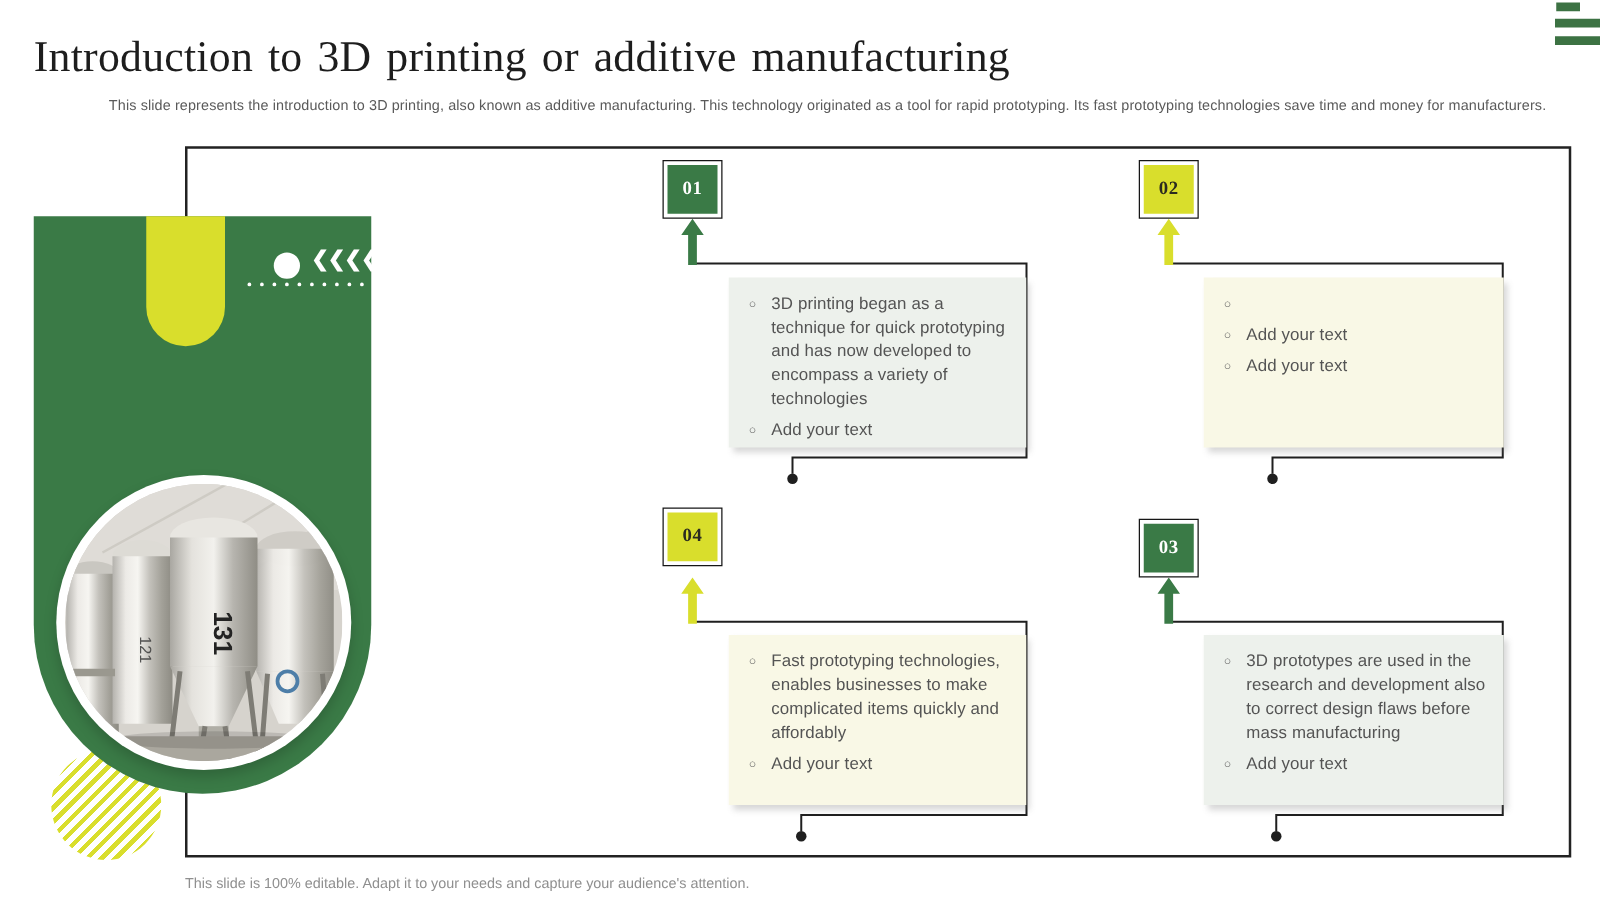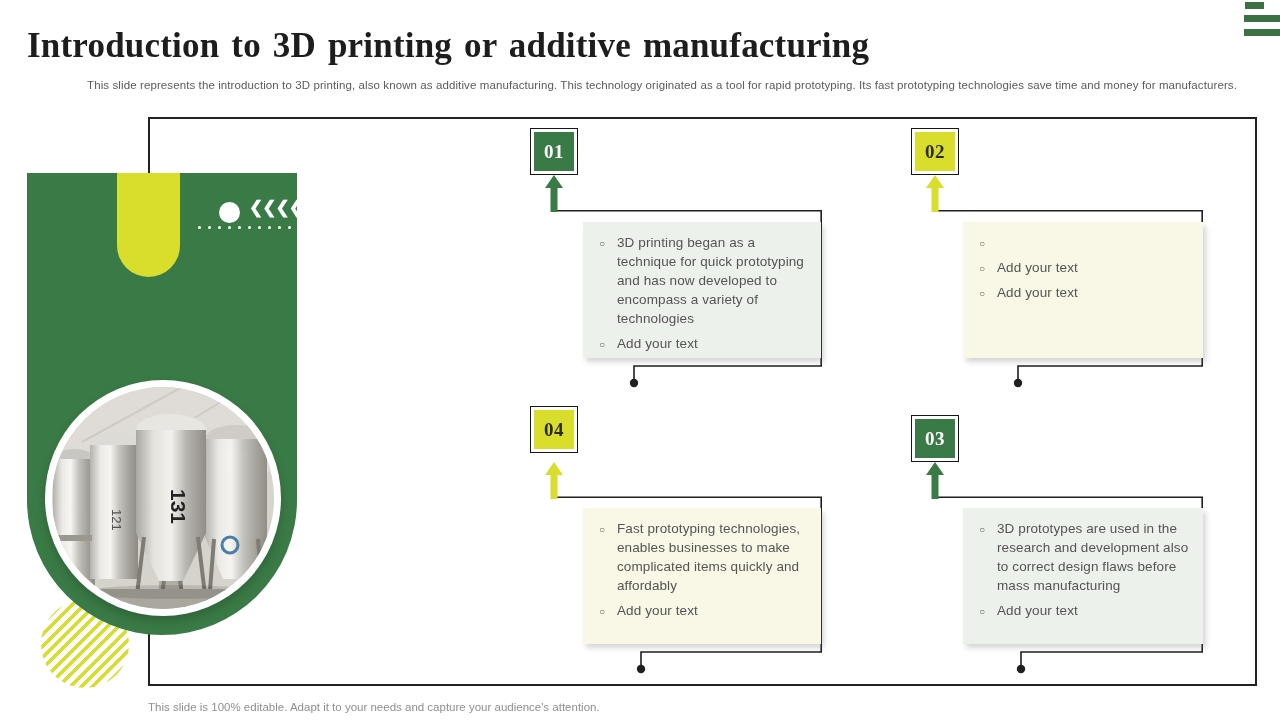--- a/index.html
+++ b/index.html
@@ -8,21 +8,21 @@
   }
   *{margin:0;padding:0;box-sizing:border-box;}
   html,body{width:1280px;height:720px;}
   body{
     position:relative;background:#ffffff;overflow:hidden;
     font-family:"Liberation Sans", sans-serif;
   }
   
   .title{
     position:absolute;left:27px;top:26px;width:1100px;
-    font-family:"Liberation Serif", serif;font-weight:700;font-size:35px;
+    font-family:"Liberation Serif", serif;font-weight:400;font-size:35px;
     color:#1d1d1d;letter-spacing:.2px;word-spacing:3px;white-space:nowrap;
   }
   .subtitle{
     position:absolute;left:27px;top:79px;width:1210px;
     font-size:11.5px;color:#5a5a5a;letter-spacing:.1px;text-align:right;
   }
   .menu-bars{position:absolute;right:0;top:2px;width:36px;height:36px;}
   .menu-bars .bar{position:absolute;right:0;height:7px;background:#3c7243;}
   .menu-bars .b1{top:0;width:19px;right:16px;}
   .menu-bars .b2{top:13px;width:36px;}
@@ -68,21 +68,21 @@
   .c-dot{fill:var(--line);}
   .arrow-green{fill:var(--green);}
   .arrow-yellow{fill:var(--yellow);}
   
   .badge{
     position:absolute;width:48px;height:47px;border:1.6px solid #161616;background:#fff;
     padding:3px;z-index:5;
   }
   .badge-inner{
     width:100%;height:100%;display:flex;align-items:center;justify-content:center;
-    font-family:"Liberation Serif", serif;font-weight:700;font-size:19px;letter-spacing:.5px;
+    font-family:"Liberation Serif", serif;font-weight:700;font-size:15px;letter-spacing:.5px;
   }
   .badge-green .badge-inner{background:var(--green);color:#ffffff;}
   .badge-yellow .badge-inner{background:var(--yellow);color:#2b2b20;}
   
   .tbox{
     position:absolute;z-index:5;padding:11px 8px 11px 12px;
     box-shadow:3px 4px 5px rgba(110,110,110,.28);
   }
   .tbox.greenish{background:var(--box-green);}
   .tbox.cream{background:var(--box-cream);}

